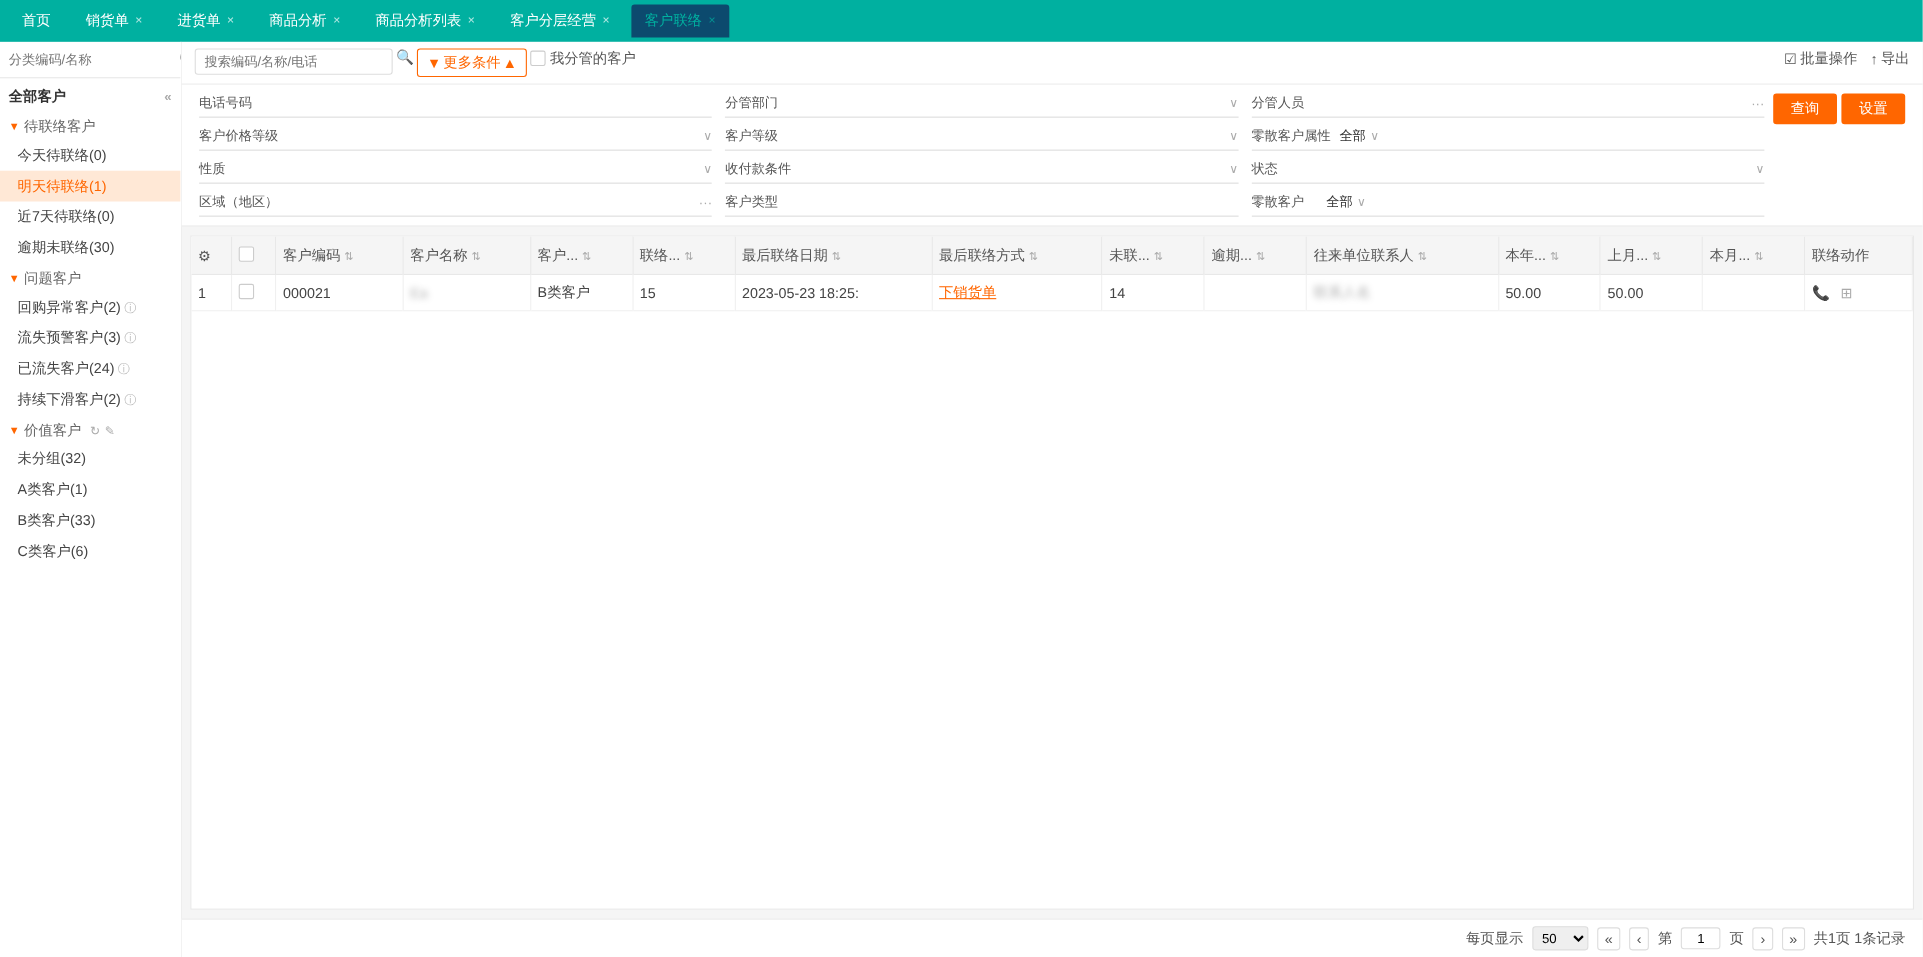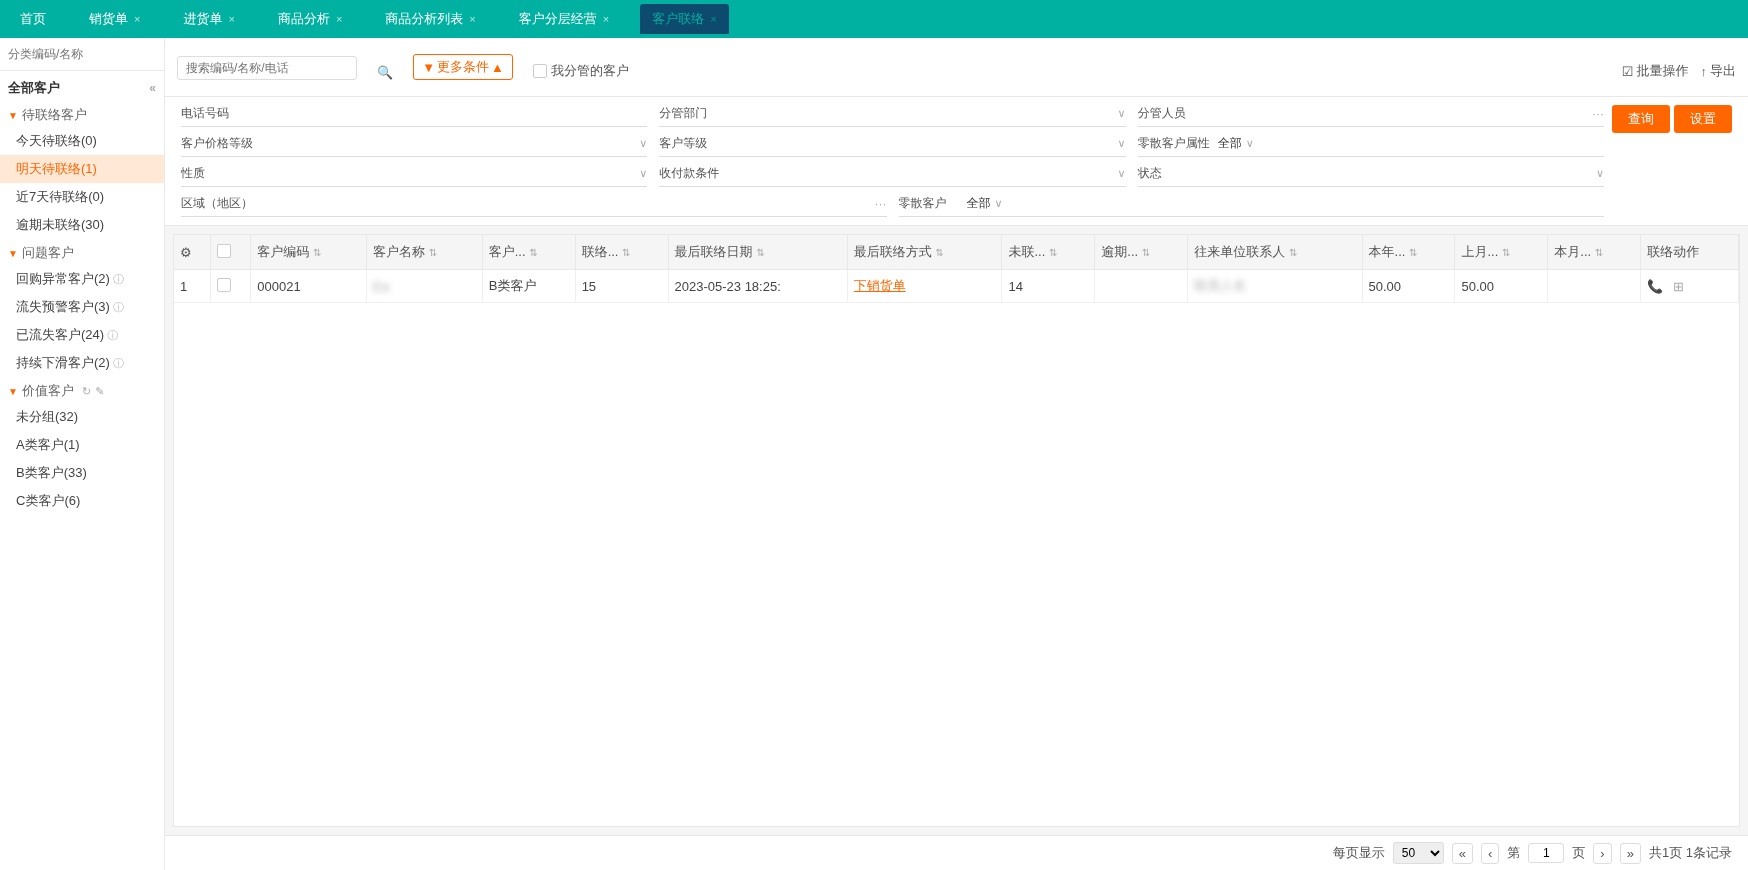--- a/index.html
+++ b/index.html
@@ -5,21 +5,21 @@
     * { box-sizing: border-box; margin: 0; padding: 0; font-family: 'Microsoft YaHei', Arial, sans-serif; font-size: 13px; }
     body { background: #f5f5f5; overflow: hidden; }
 
     
     .top-nav {
       background: #00b0a0;
       height: 38px;
       display: flex;
       align-items: center;
       padding: 0 8px;
-      gap: 19px;
+      gap: 8px;
     }
     .nav-item {
       color: #fff;
       padding: 6px 12px;
       cursor: pointer;
       white-space: nowrap;
       border-radius: 3px 3px 0 0;
       display: flex;
       align-items: center;
       gap: 4px;
@@ -95,24 +95,24 @@
       flex: 1;
       display: flex;
       flex-direction: column;
       overflow: hidden;
     }
 
     
     .toolbar {
       background: #fff;
       border-bottom: 1px solid #e8e8e8;
-      padding: 16px 12px;
-      display: flex;
-      align-items: flex-end;
-      gap: 20px;
+      padding: 6px 12px;
+      display: flex;
+      align-items: flex-start;
+      gap: 3px;
     }
     .toolbar input {
       border: 1px solid #ddd;
       border-radius: 3px;
       padding: 4px 8px;
       font-size: 12px;
       width: 180px;
       color: #999;
       outline: none;
     }
@@ -491,20 +491,24 @@
               <input class="filter-input" type="text" style="">
               <span class="chevron">∨</span>
             </div>
           </div>
 
           <div class="filter-row">
             <div class="filter-cell">
               <label>区域（地区）</label>
               <input class="filter-input" type="text" style="">
               <span class="ellipsis">···</span>
+            </div>
+            <div class="filter-cell">
+              <label>客户类型</label>
+              <input class="filter-input" type="text" style="">
             </div>
             <div class="filter-cell">
               <label>零散客户</label>
               <span style="font-size:12px; color:#333; margin-right:4px;">全部</span>
               <span class="chevron">∨</span>
             </div>
           </div>
         </div>
         <div class="btn-group">
           <button class="query-btn">查询</button>

